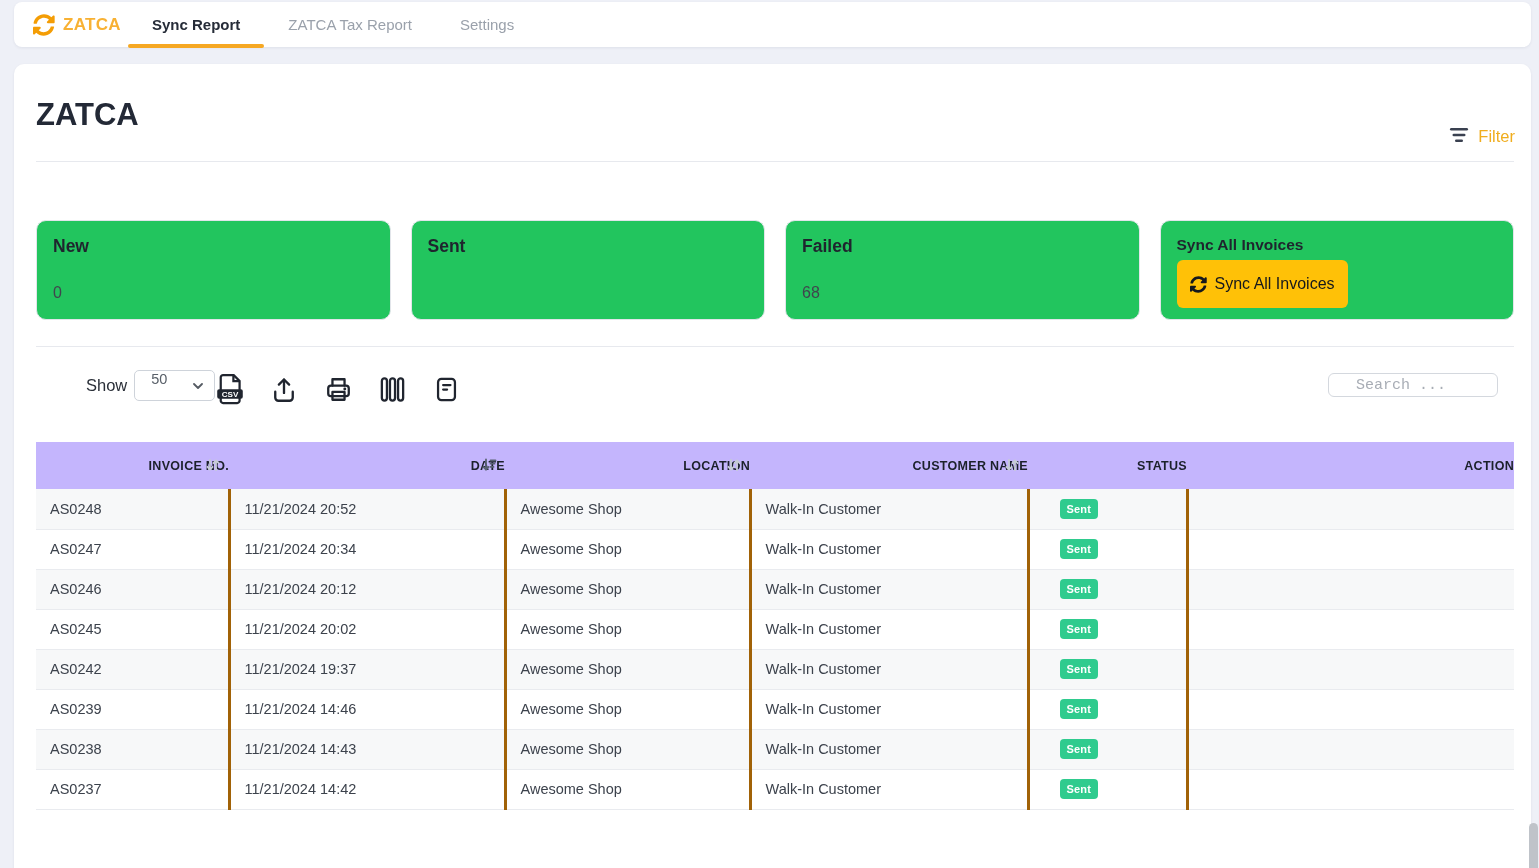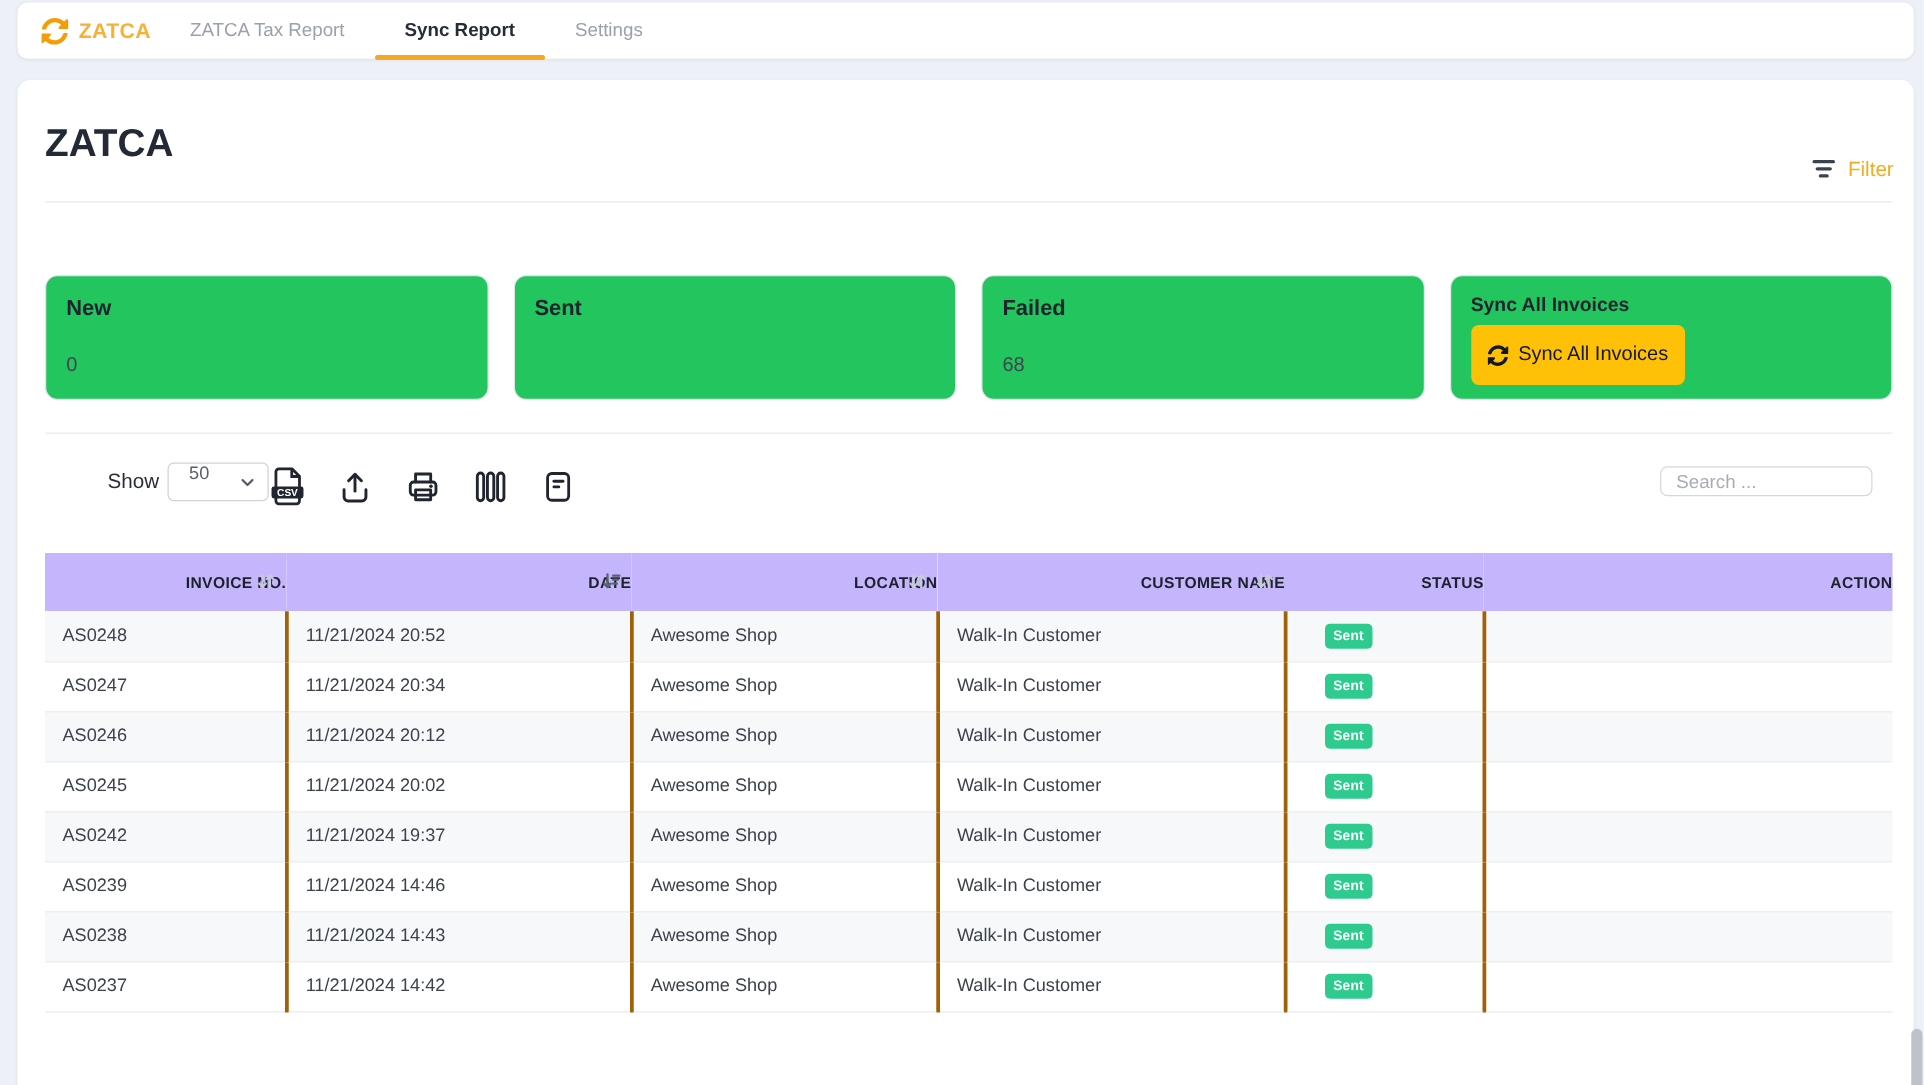--- a/index.html
+++ b/index.html
@@ -37,21 +37,21 @@
   .sync-btn { margin-top:6px; display:inline-flex; align-items:center; gap:8px; background:#ffc107; border:none; border-radius:6px; padding:0 13px; height:48px; font-size:16px; color:#15181d; font-family:inherit; cursor:pointer; }
 
   
   .toolbar { margin-top:22px; height:32px; display:flex; align-items:center; }
   .show-label { margin-left:50px; font-size:16.5px; color:#2a2f38; }
   .page-select { margin-left:7px; width:81px; height:31px; border:1px solid #ced3da; border-radius:5px; position:relative; display:flex; align-items:flex-start; cursor:pointer; background:#fff; }
   .page-select .val { padding-left:16px; font-size:14.5px; color:#596069; }
   .page-select .chev { position:absolute; right:11px; top:12px; }
   .tool-icons { display:flex; gap:24px; align-items:center; margin-top:9px; }
   .tool-icon { width:30px; height:36px; display:flex; align-items:center; justify-content:center; cursor:pointer; }
-  .search-box { margin-left:auto; margin-right:16px; width:170px; height:24px; border:1px solid #d4d8de; border-radius:6px; padding:0 12px; font-size:15px; color:#3c424c; font-family:Liberation Sans, sans-serif; outline:none; }
+  .search-box { margin-left:auto; margin-right:16px; width:170px; height:24px; border:1px solid #d4d8de; border-radius:6px; padding:0 27px; font-size:15px; color:#3c424c; font-family:Liberation Mono, monospace; outline:none; }
   .search-box::placeholder { color:#a8adb5; }
 
   
   .table-wrap { margin-top:41px; }
   table { width:100%; border-collapse:collapse; table-layout:fixed; }
   thead th { height:47px; text-align:right; padding-left:14px; font-size:12.5px; letter-spacing:.3px; color:#1c212b; background:#c4b5fd; position:relative; font-weight:700; }
   th .sort-ic { position:absolute; right:8px; top:15px; }
   tbody td { height:40px; padding-left:14px; font-size:14.5px; color:#3c424c; border-bottom:1px solid #e9ebef; border-right:3px solid #a16207; }
   tbody td:last-child { border-right:none; }
   tbody tr:nth-child(odd) { background:#f7f8f9; }
@@ -88,22 +88,22 @@
 </svg>
 
 <div class="topbar">
   <div class="brand">
     <svg width="22" height="22" viewBox="0 0 512 512" fill="#f49d05">
         <use href="#ic-sync"></use>
       </svg>
     <span class="brand-text">ZATCA</span>
   </div>
   <div class="tabs">
+    <div class="tab active">Sync Report</div>
     <div class="tab">ZATCA Tax Report</div>
-    <div class="tab active">Sync Report</div>
     <div class="tab">Settings</div>
   </div>
 </div>
 
 <div class="main-card">
   <div class="head-row">
     <h1 class="page-title">ZATCA</h1>
     <div class="filter-btn">
       <svg width="20" height="16" viewBox="0 0 20 16">
         <g fill="#3a4150">

